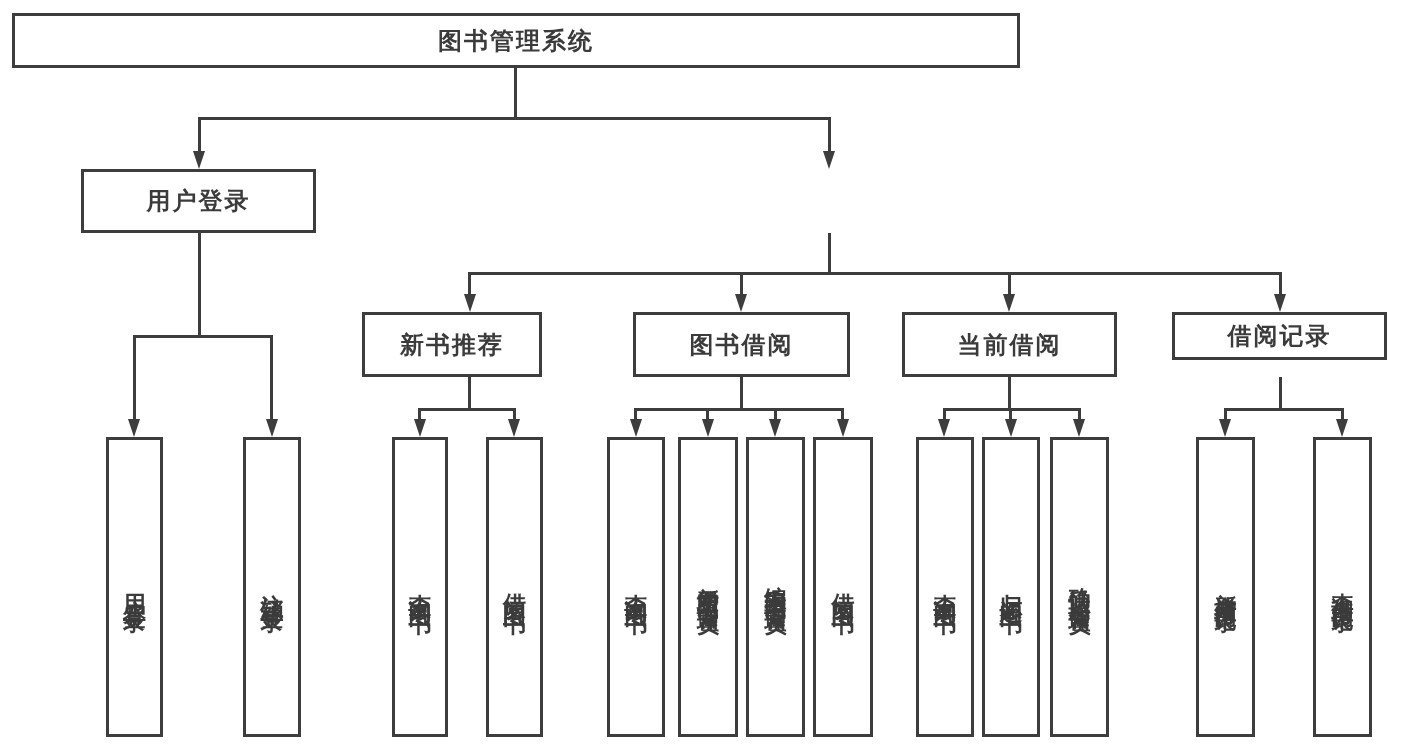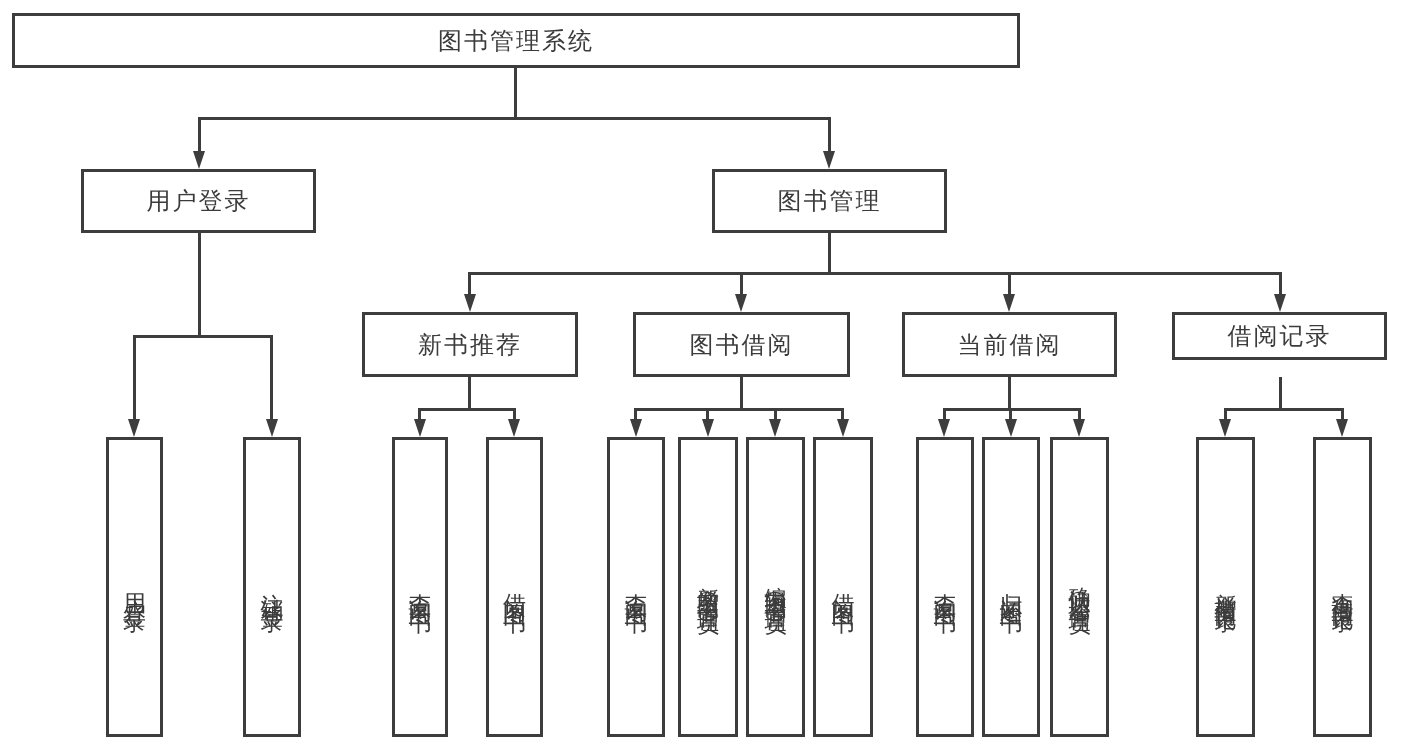--- a/index.html
+++ b/index.html
@@ -19,20 +19,21 @@
   .box{
     position:absolute;
     box-sizing:border-box;
     border:3px solid var(--line);
     background:#fff;
     display:flex;align-items:center;justify-content:center;
     color:var(--text);
     font-size:24px;
     letter-spacing:2px;
     text-align:center;
+    font-weight:bold;
   }
   .leaf{
     writing-mode:vertical-rl;
     text-orientation:mixed;
     font-size:23px;
     letter-spacing:6px;
     line-height:1;
   }
   .leaf.long{letter-spacing:4px;font-size:22px;}
   .hline,.vline{position:absolute;background:var(--line);}
@@ -66,23 +67,20 @@
     <div class="vline" style="left:514px;top:68px;height:49px"></div>
     <div class="hline" style="left:198px;top:117px;width:633px"></div>
     <div class="vline" style="left:198px;top:117px;height:36px"></div>
     <div class="vline" style="left:828px;top:117px;height:36px"></div>
     <div class="arrow" style="left:193px;top:151px"></div>
     <div class="arrow" style="left:823px;top:151px"></div>
   </div>
 
   <div class="box" style="left:81px;top:169px;width:235px;height:64px">
     <span>用户登录</span>
-  </div>
-  <div class="box" style="left:712px;top:169px;width:235px;height:64px">
-    <span>图书管理</span>
   </div>
 
   <div>
     <div class="vline" style="left:198px;top:233px;height:102px"></div>
     <div class="hline" style="left:133px;top:335px;width:140px"></div>
     <div class="vline" style="left:133px;top:335px;height:86px"></div>
     <div class="vline" style="left:270px;top:335px;height:86px"></div>
     <div class="arrow" style="left:128px;top:419px"></div>
     <div class="arrow" style="left:266px;top:419px"></div>
   </div>
@@ -93,21 +91,21 @@
     <div class="vline" style="left:468px;top:272px;height:24px"></div>
     <div class="vline" style="left:740px;top:272px;height:24px"></div>
     <div class="vline" style="left:1008px;top:272px;height:24px"></div>
     <div class="vline" style="left:1279px;top:272px;height:24px"></div>
     <div class="arrow" style="left:464px;top:294px"></div>
     <div class="arrow" style="left:735px;top:294px"></div>
     <div class="arrow" style="left:1003px;top:294px"></div>
     <div class="arrow" style="left:1274px;top:294px"></div>
   </div>
 
-  <div class="box" style="left:362px;top:312px;width:216px;height:65px">
+  <div class="box" style="left:362px;top:312px;width:180px;height:65px">
     <span>新书推荐</span>
   </div>
   <div class="box" style="left:902px;top:312px;width:215px;height:65px">
     <span>当前借阅</span>
   </div>
   <div class="box" style="left:633px;top:312px;width:217px;height:65px">
     <span>图书借阅</span>
   </div>
   <div class="box" style="left:1172px;top:312px;width:215px;height:48px">
     <span>借阅记录</span>

